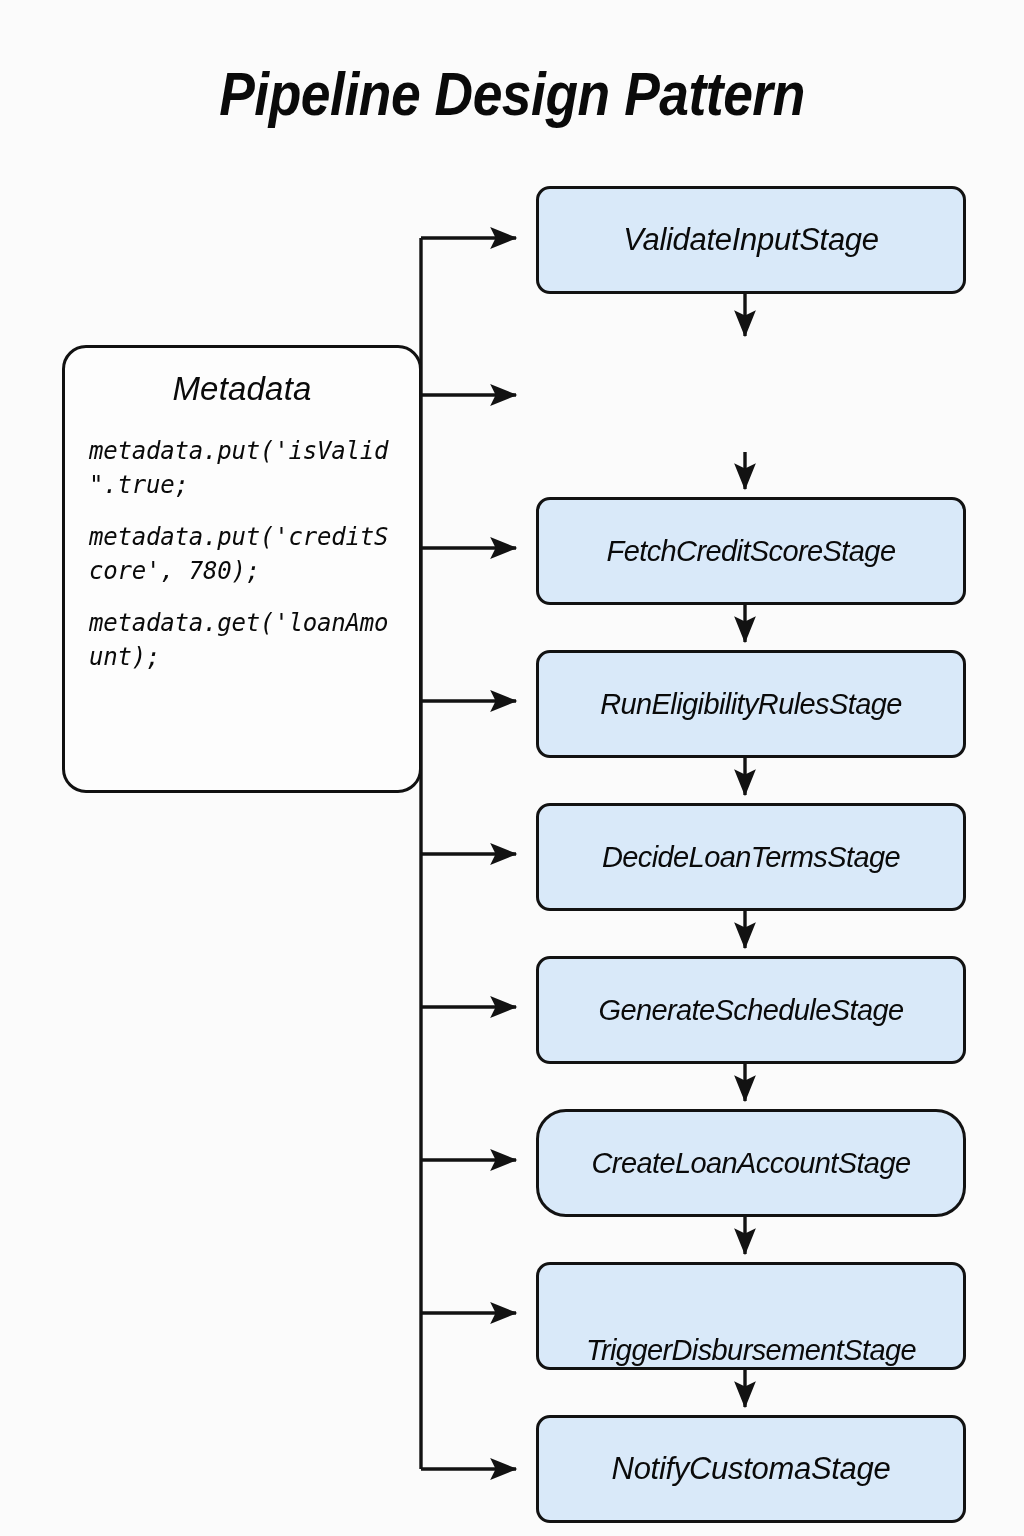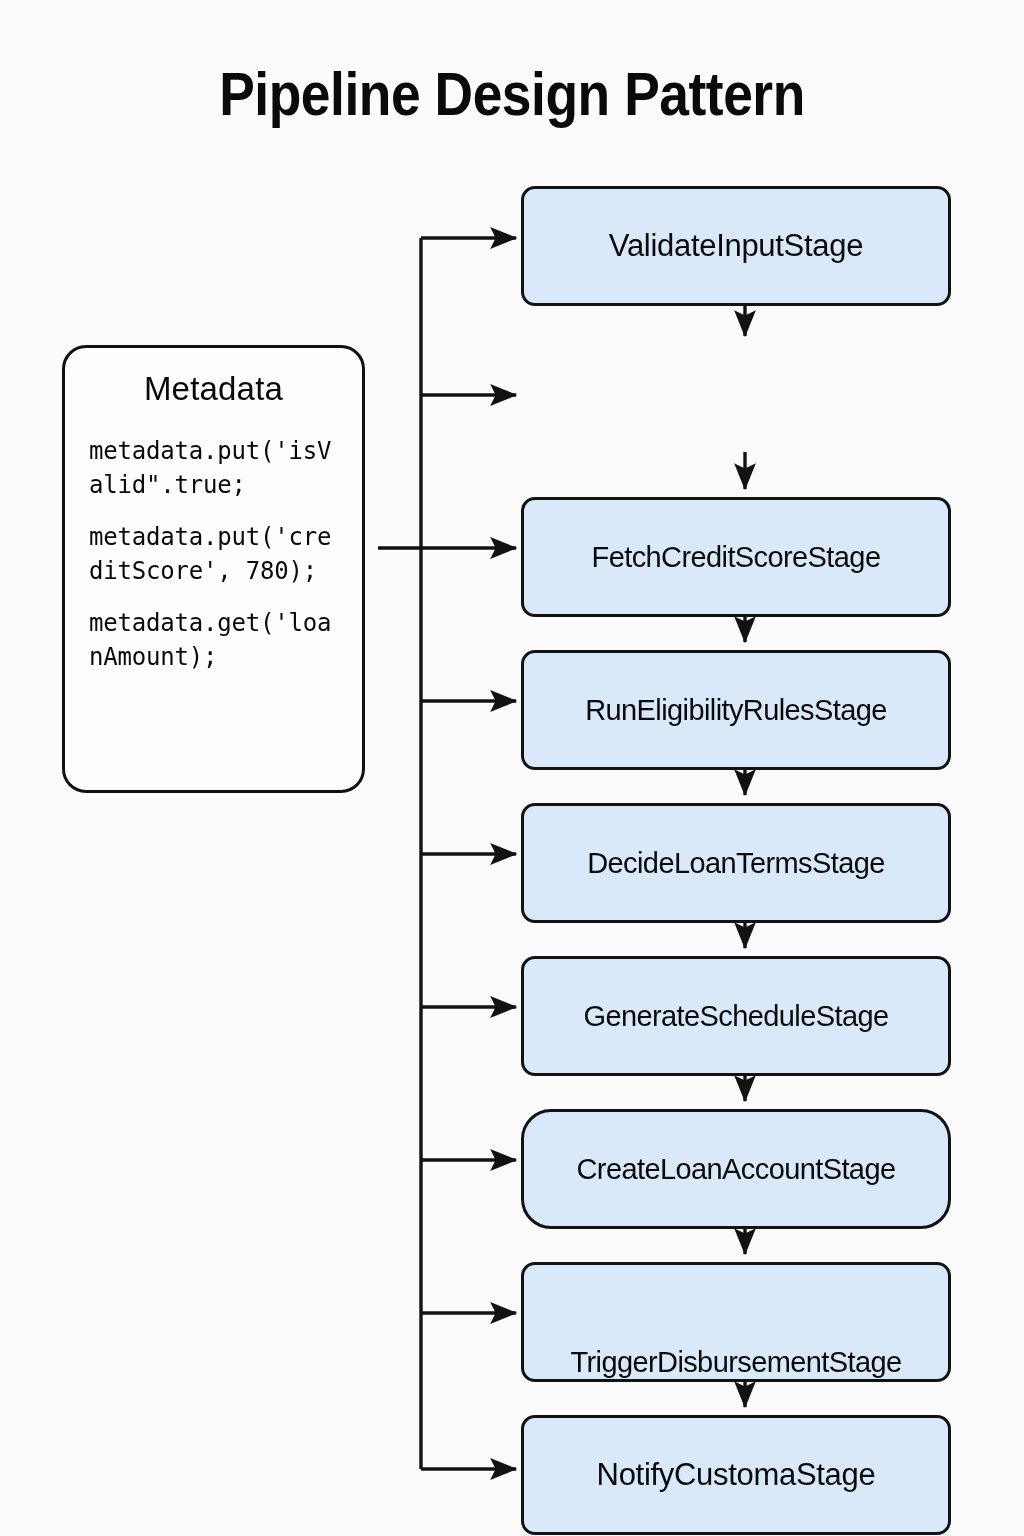--- a/index.html
+++ b/index.html
@@ -12,20 +12,21 @@
     height: 1536px;
     background: #fbfbfb;
     font-family: "Liberation Sans", sans-serif;
     overflow: hidden;
     position: relative;
   }
   #canvas {
     position: relative;
     width: 1024px;
     height: 1536px;
+    font-style: italic;
   }
   
   #diagram-title {
     position: absolute;
     left: 0;
     top: 58px;
     width: 1024px;
     text-align: center;
     font-family: "Liberation Sans", sans-serif;
     font-size: 62px;
@@ -43,21 +44,21 @@
     top: 0;
     width: 1024px;
     height: 1536px;
     pointer-events: none;
   }
   
   #metadata-card {
     position: absolute;
     left: 62px;
     top: 345px;
-    width: 303px;
+    width: 360px;
     height: 448px;
     box-sizing: border-box;
     background: #fdfdfd;
     border: 3px solid #111111;
     border-radius: 24px;
     padding: 22px 24px 18px 24px;
   }
   #metadata-title {
     text-align: center;
     font-family: "Liberation Sans", sans-serif;
@@ -75,23 +76,23 @@
     margin-bottom: 18px;
     white-space: pre-wrap;
     word-break: break-word;
     letter-spacing: -0.2px;
   }
   .metadata-line:last-child { margin-bottom: 0; }
 
   
   .stage-box {
     position: absolute;
-    left: 521px;
+    left: 536px;
     width: 430px;
-    height: 120px;
+    height: 108px;
     box-sizing: border-box;
     background: #d9e9f9;
     border: 3px solid #121212;
     border-radius: 14px;
     display: flex;
     align-items: center;
     justify-content: center;
     padding: 0 8px;
   }
   .stage-label {

